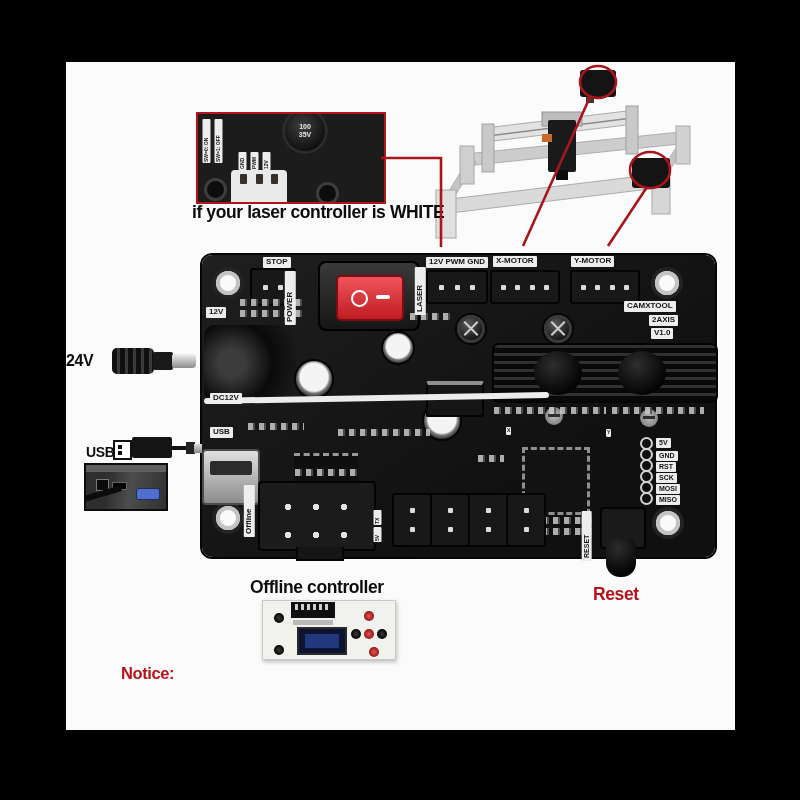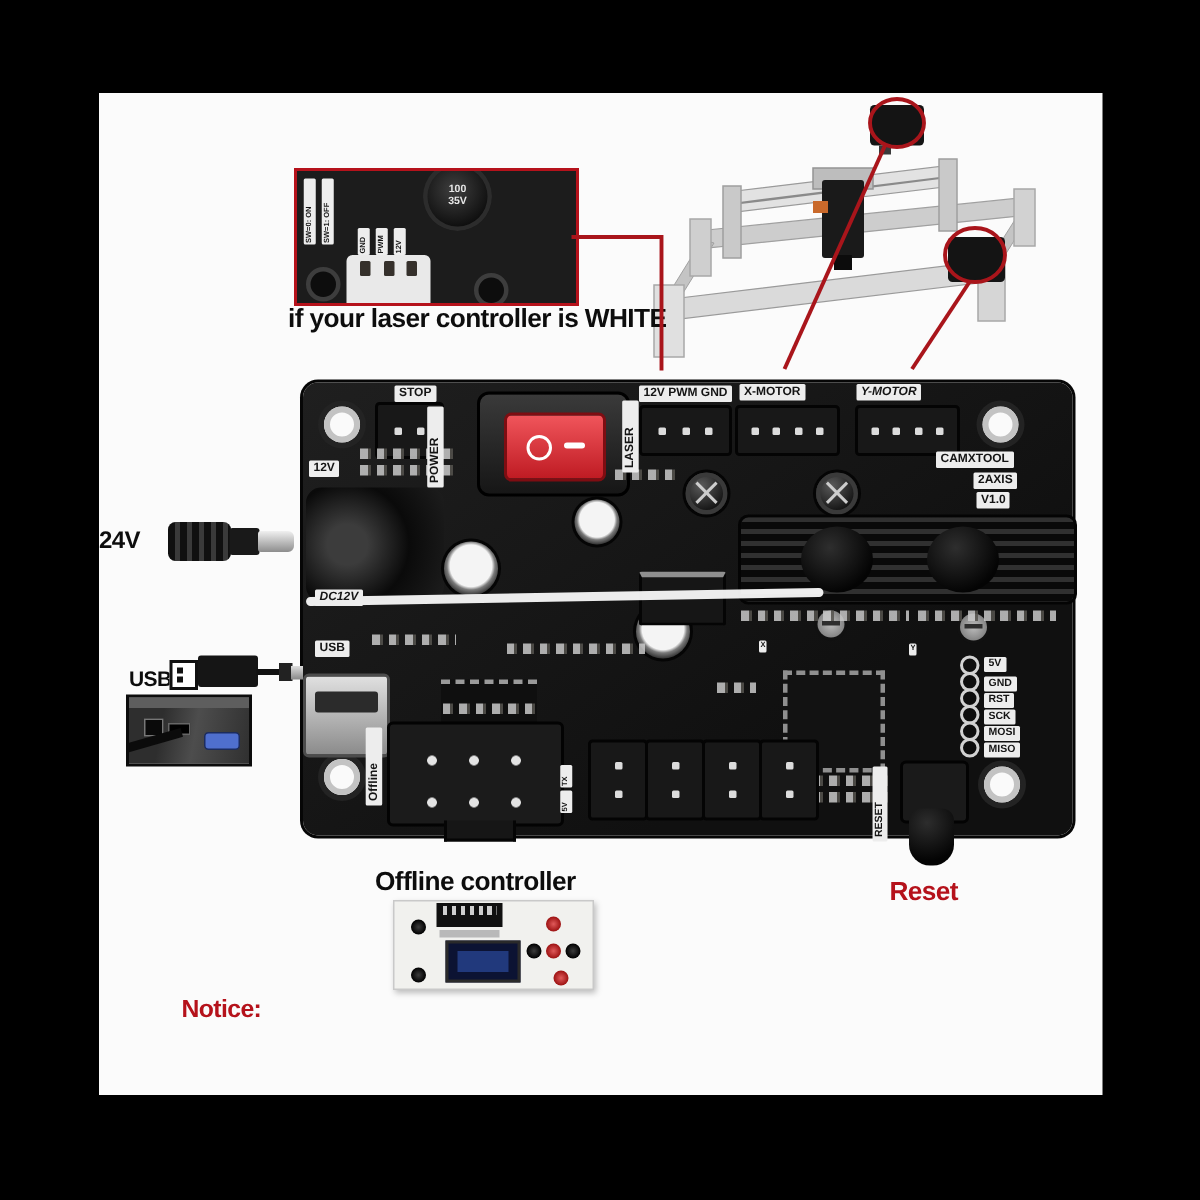--- a/index.html
+++ b/index.html
@@ -164,31 +164,31 @@
         <div class="pin"></div>
         <div class="pin"></div>
     </div>
     <span class="chip" style="left:291px;top:1px;">X-MOTOR</span>
     <div class="conn" style="left:288px;top:15px;width:66px;height:30px;">
       <div class="pin"></div>
         <div class="pin"></div>
         <div class="pin"></div>
         <div class="pin"></div>
     </div>
-    <span class="chip" style="left:369px;top:1px;font-style:italic;">Y-MOTOR</span>
+    <span class="chip" style="left:369px;top:1px;">Y-MOTOR</span>
     <div class="conn" style="left:368px;top:15px;width:66px;height:30px;">
       <div class="pin"></div>
         <div class="pin"></div>
         <div class="pin"></div>
         <div class="pin"></div>
     </div>
 
     <span class="chip" style="left:4px;top:52px;">12V</span>
     <div class="dcjack" style="left:2px;top:70px;width:92px;height:76px;"></div>
-    <span class="chip" style="left:8px;top:138px;font-style:italic;">DC12V</span>
+    <span class="chip" style="left:8px;top:138px;">DC12V</span>
     <span class="chip" style="left:8px;top:172px;">USB</span>
     <div class="musb" style="left:0px;top:194px;width:54px;height:52px;"></div>
 
     <span class="chip" style="left:422px;top:46px;">CAMXTOOL</span>
     <span class="chip" style="left:447px;top:60px;">2AXIS</span>
     <span class="chip" style="left:449px;top:73px;">V1.0</span>
 
     <div class="cap" style="left:255px;top:60px;width:28px;height:28px;"></div>
     <div class="cap" style="left:342px;top:60px;width:28px;height:28px;"></div>
     <div class="can" style="left:94px;top:106px;width:36px;height:36px;"></div>

